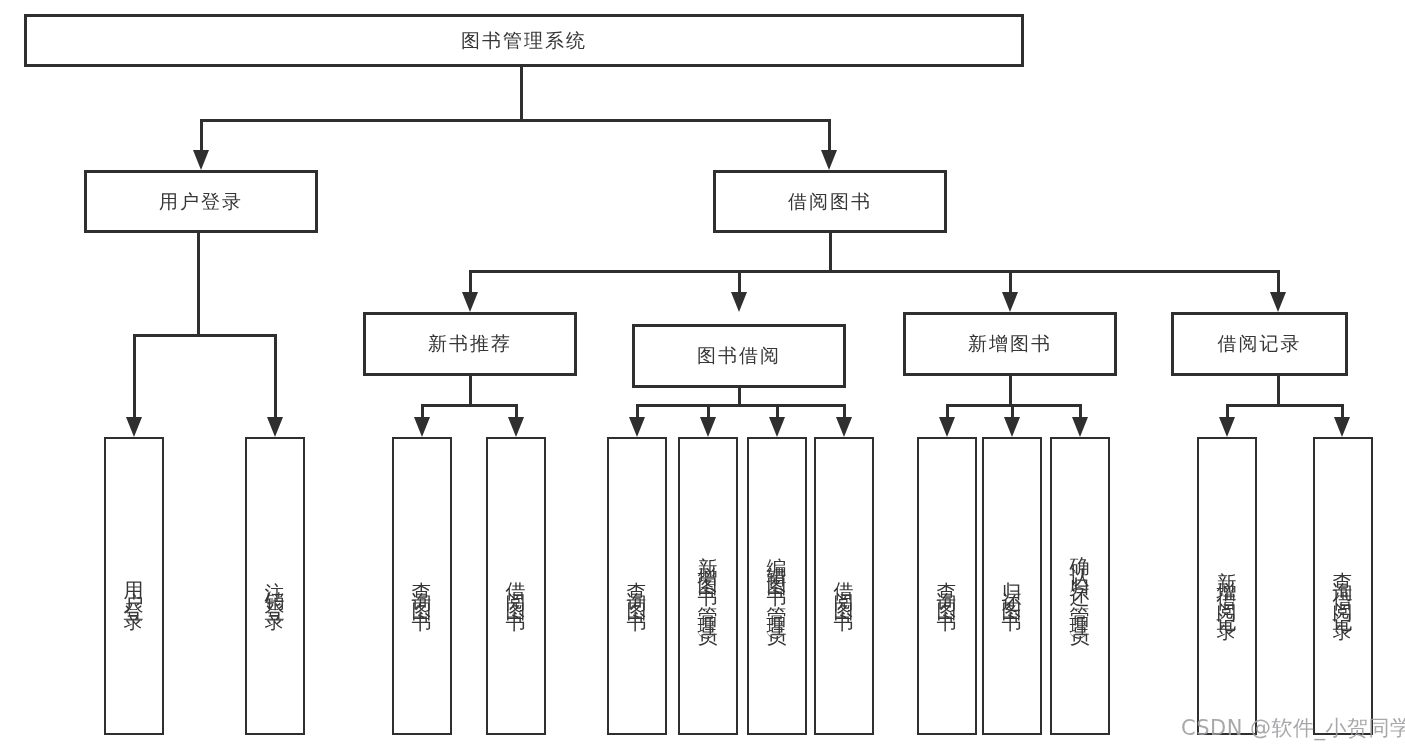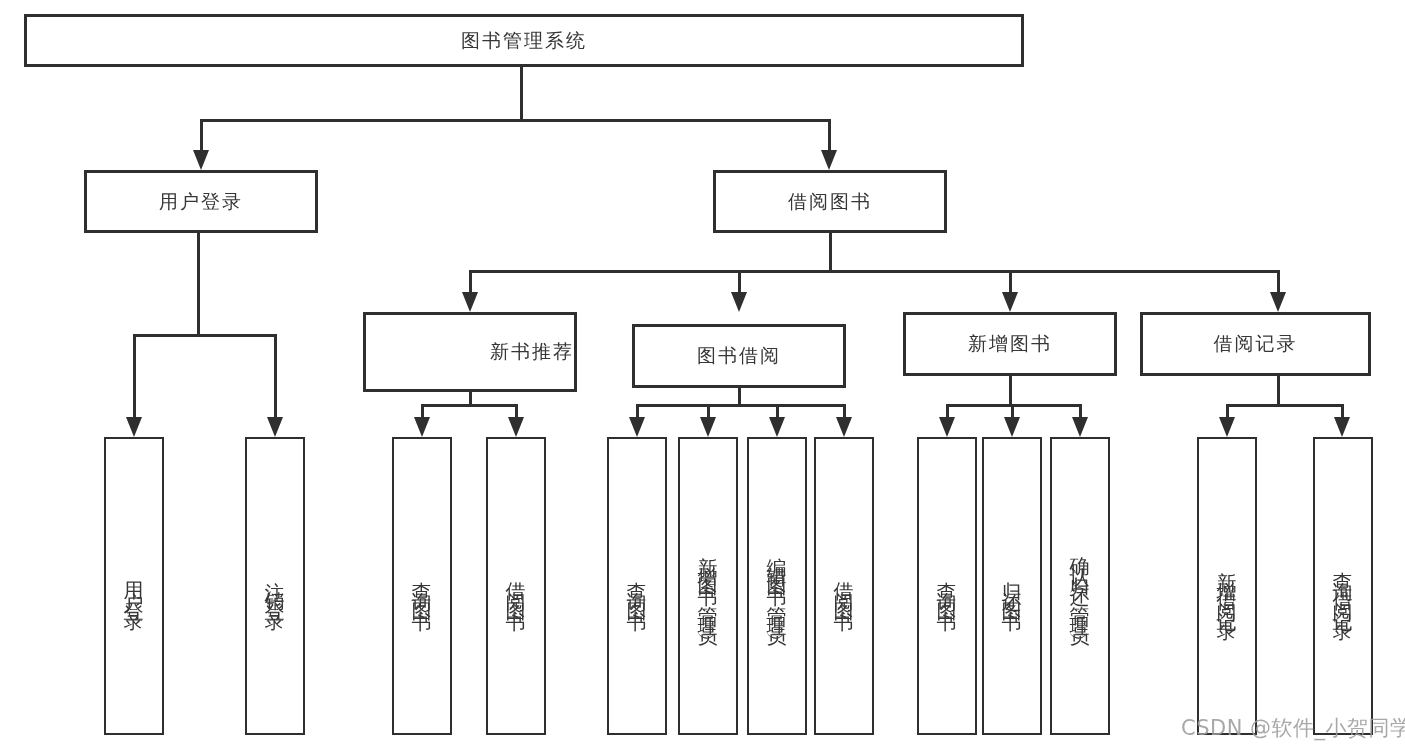--- a/index.html
+++ b/index.html
@@ -88,30 +88,30 @@
   <div class="ln" style="left:469px;top:270px;width:810px;height:3px;"></div>
   <div class="ln" style="left:469px;top:270px;width:3px;height:23px;"></div>
   <div class="arw" style="left:462px;top:292px;"></div>
   <div class="ln" style="left:738px;top:270px;width:3px;height:23px;"></div>
   <div class="arw" style="left:731px;top:292px;"></div>
   <div class="ln" style="left:1009px;top:270px;width:3px;height:23px;"></div>
   <div class="arw" style="left:1002px;top:292px;"></div>
   <div class="ln" style="left:1277px;top:270px;width:3px;height:23px;"></div>
   <div class="arw" style="left:1270px;top:292px;"></div>
 
-  <div class="box" style="left:363px;top:312px;width:214px;height:80px;justify-content:flex-end;">
+  <div class="box" style="left:363px;top:312px;width:214px;height:64px;">
     <span>新书推荐</span>
   </div>
   <div class="box" style="left:632px;top:312px;width:214px;height:64px;margin-top:12px;">
     <span>图书借阅</span>
   </div>
   <div class="box" style="left:903px;top:312px;width:214px;height:64px;">
     <span>新增图书</span>
   </div>
-  <div class="box" style="left:1140px;top:312px;width:231px;height:64px;font-family:Liberation Serif, serif;">
+  <div class="box" style="left:1171px;top:312px;width:177px;height:64px;font-family:Liberation Serif, serif;">
     <span>借阅记录</span>
   </div>
 
   <div class="ln" style="left:469px;top:376px;width:3px;height:31px;"></div>
   <div class="ln" style="left:421px;top:404px;width:97px;height:3px;"></div>
   <div class="ln" style="left:421px;top:404px;width:3px;height:14px;"></div>
   <div class="arw" style="left:414px;top:417px;"></div>
   <div class="ln" style="left:515px;top:404px;width:3px;height:14px;"></div>
   <div class="arw" style="left:508px;top:417px;"></div>
 

